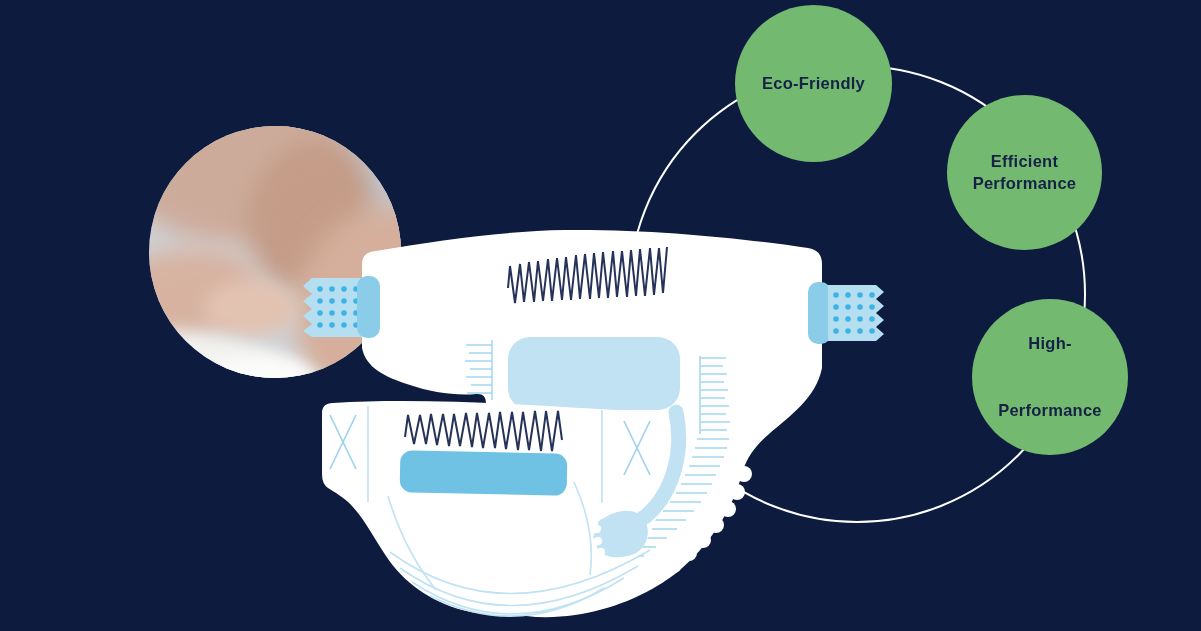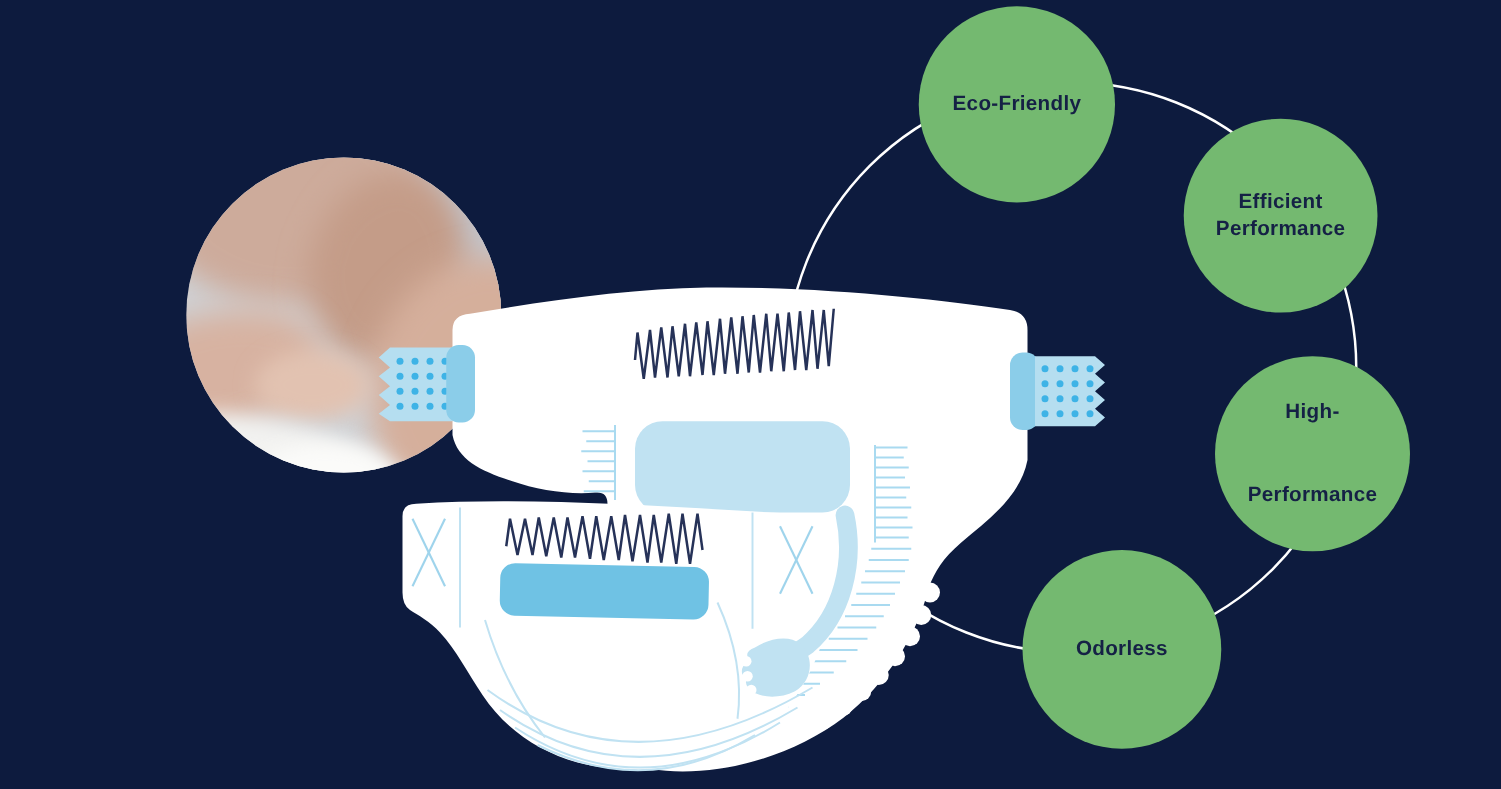--- a/index.html
+++ b/index.html
@@ -12,21 +12,21 @@
   .bubble{
     position:absolute;border-radius:50%;
     background:#74b970;
     display:flex;flex-direction:column;align-items:center;justify-content:center;
     text-align:center;color:#152145;
     font-weight:700;font-size:16.5px;line-height:1.32;letter-spacing:.25px;
   }
   .bubble span{display:block;}
   .bubble-eco         {left:735px;top:5px;  width:157px;height:157px;}
   .bubble-processing  {left:947px;top:95px; width:155px;height:155px;}
-  .bubble-performance {left:972px;top:285px;width:156px;height:156px;gap:45px;}
+  .bubble-performance {left:972px;top:299px;width:156px;height:156px;gap:45px;}
   .bubble-odorless    {left:818px;top:440px;width:159px;height:159px;}
 </style>
 </head>
 <body>
 
 <div class="stage">
 
   <svg class="layer-svg" viewBox="0 0 1201 631">
     <defs>
       <clipPath id="photoClip">
@@ -235,18 +235,14 @@
   <div class="bubble bubble-processing">
     <span>Efficient</span>
     <span>Performance</span>
   </div>
 
   <div class="bubble bubble-performance">
     <span>High-</span>
     <span>Performance</span>
   </div>
 
-  <div class="bubble bubble-odorless">
-    <span>Odorless</span>
-    <span></span>
-  </div>
 
 </div>
 
 </body></html>

